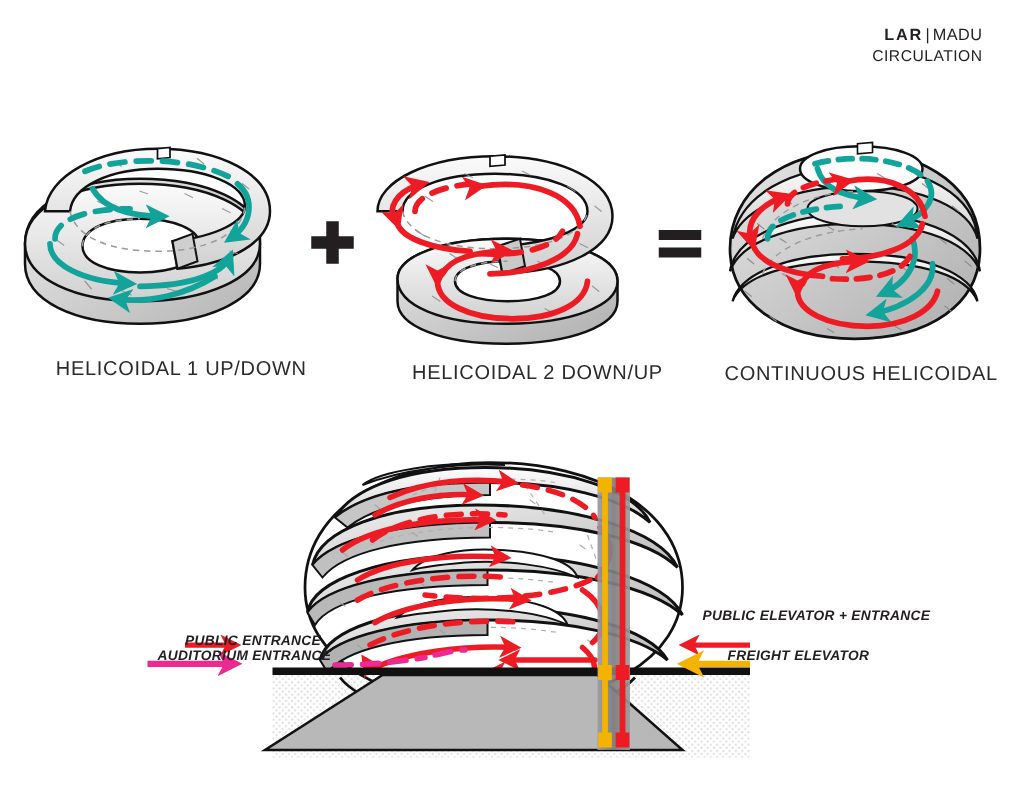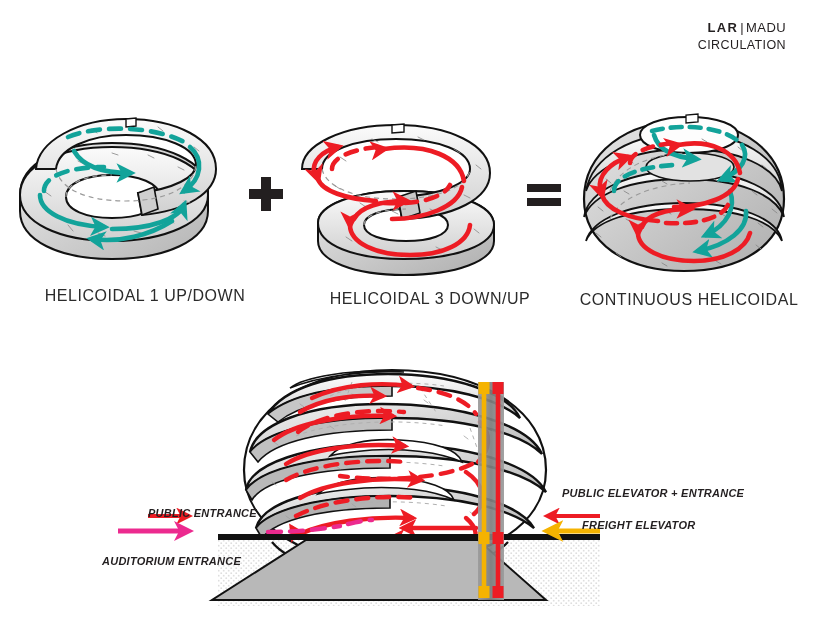--- a/index.html
+++ b/index.html
@@ -85,21 +85,21 @@
     position: absolute;
     font-size: 11px;
     font-style: italic;
     font-weight: bold;
     letter-spacing: 0.25px;
     color: #231f20;
     white-space: nowrap;
     line-height: 1.05;
   }
   #ann-public-entrance      { left: 148px; top: 508px; width: 90px;  text-align: right; }
-  #ann-auditorium-entrance  { left: 102px; top: 520px; width: 120px; text-align: right; margin-top: 36px; }
+  #ann-auditorium-entrance  { left: 126px; top: 520px; width: 120px; text-align: right; }
   #ann-public-elevator      { left: 562px; top: 488px; text-align: left; }
   #ann-freight-elevator     { left: 562px; top: 520px; text-align: left; margin-left: 20px; }
 </style>
 </head>
 <body>
 
 <div id="header">
   <div class="line1">
     <span class="brand">LAR</span><span class="sep">|</span><span>MADU</span>
   </div>
@@ -240,21 +240,21 @@
       <path d="M174,92 C170,112 136,124 104,124"></path>
       <path d="M44,74 C44,62 66,54 90,52" stroke-dasharray="12 9"></path>
       <path d="M26,78 C24,66 34,56 50,52" marker-end="url(#m-red2)"></path>
       <path d="M30,84 C34,96 58,104 88,106" marker-start="url(#m-red2)"></path>
       <path d="M96,108 C132,110 156,102 162,90" stroke-dasharray="12 9"></path>
       <path d="M66,124 C72,112 92,106 118,106" marker-end="url(#m-red2)"></path>
       <path d="M62,130 C62,148 88,160 122,160 C156,160 180,148 182,130" marker-start="url(#m-red2)"></path>
     </g>
   </svg>
 </div>
-<div class="diagram-caption" id="caption-2">HELICOIDAL 3 DOWN/UP</div>
+<div class="diagram-caption" id="caption-2">HELICOIDAL 2 DOWN/UP</div>
 
 <div class="operator" id="op-equal">
   <svg viewBox="0 0 40 30" width="40" height="30">
     <rect x="3" y="4" width="34" height="8" fill="#231f20"></rect>
     <rect x="3" y="18" width="34" height="8" fill="#231f20"></rect>
   </svg>
   
 </div>
 
 <div class="diagram-cell" id="cell-3">

